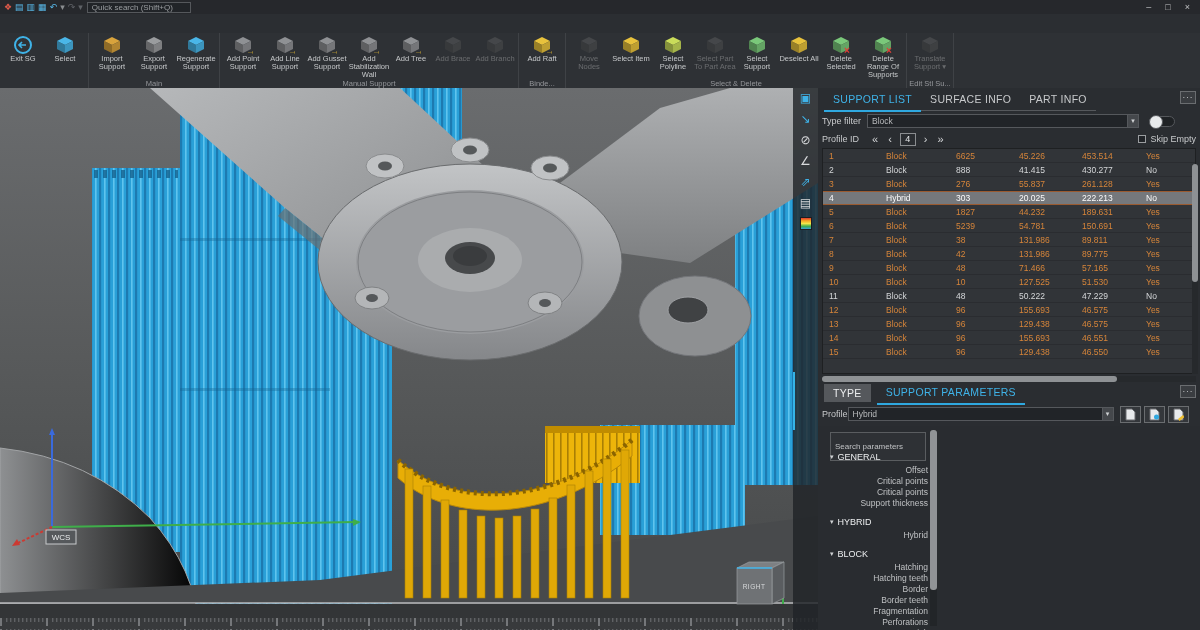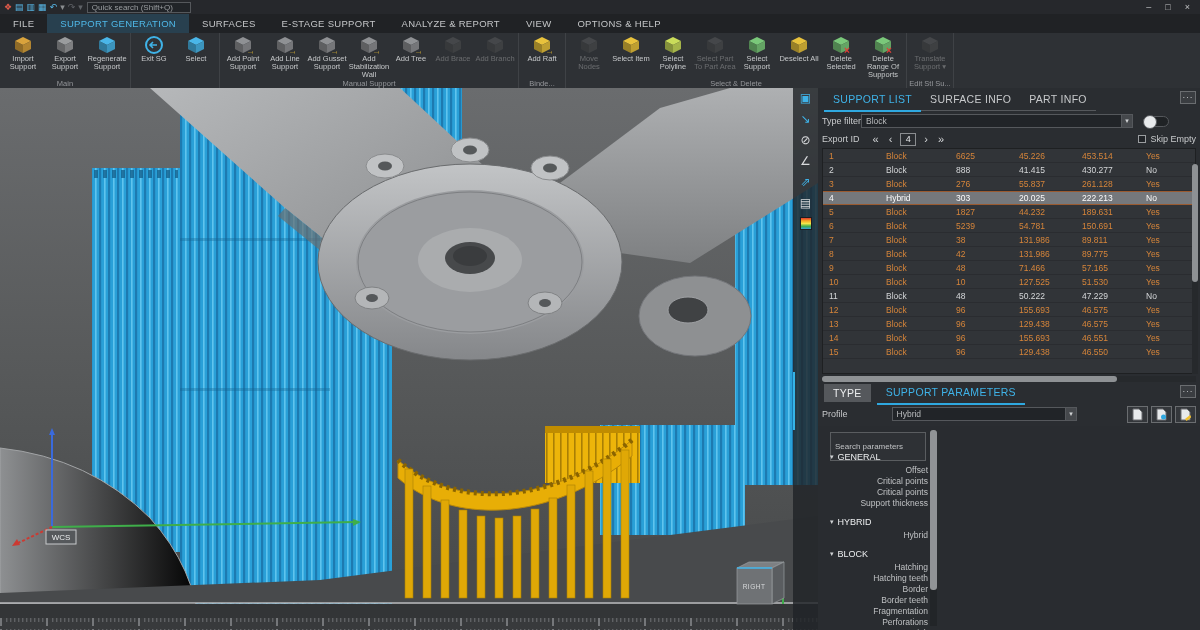--- a/index.html
+++ b/index.html
@@ -53,21 +53,21 @@
   
   .panel { position:absolute; top:88px; left:818px; width:382px; height:542px; background:#2a2d31; }
   .ptabs { position:absolute; top:0; left:0; right:0; height:24px; display:flex; align-items:center;
     padding-left:6px; font-size:10.5px; letter-spacing:.3px; }
   .ptabs .ptab { padding:4px 9px 5px 9px; color:#c8cacc; cursor:default; border-bottom:1px solid #55585c; }
   .ptabs .ptab.active { color:#3fb3e8; border-bottom:2px solid #2fa8e0; }
   .more-btn { position:absolute; right:4px; top:3px; width:16px; height:13px; border:1px solid #6a6d70;
     background:#3a3d41; color:#d0d2d4; font-size:8px; line-height:11px; text-align:center; letter-spacing:1px; }
 
   .filter-row { position:absolute; top:24px; left:4px; right:4px; height:18px; display:flex; align-items:center; font-size:9px; }
-  .filter-row .lbl { color:#c8cacc; margin-right:0; }
+  .filter-row .lbl { color:#c8cacc; margin-right:6px; }
   .dropdown { position:relative; height:14px; background:#212428; border:1px solid #55585c;
     color:#b8babc; font-size:8.5px; display:flex; align-items:center; padding:0 4px; }
   .dd-type { width:272px; }
   .dd-arrow { position:absolute; right:0; top:0; bottom:0; width:11px; background:#45484c;
     border-left:1px solid #55585c; color:#d0d2d4; font-size:7px; display:flex; align-items:center; justify-content:center; }
   .toggle { margin-left:10px; position:relative; width:26px; height:11px; background:#1f2225;
     border:1px solid #55585c; border-radius:6px; }
   .toggle .knob { position:absolute; left:-1px; top:-2px; width:14px; height:14px; border-radius:50%;
     background:#e8eaec; border:1px solid #55585c; }
 
@@ -93,21 +93,21 @@
   .trow.selected { background:#75787c; color:#fbfbfc;
     border-top:1px solid #9a5a30; border-bottom:1px solid #9a5a30; }
   .vscroll { position:absolute; top:76px; right:2px; width:6px; height:210px; background:#26292c; }
   .vscroll .thumb { position:absolute; top:0; left:0; right:0; height:118px; background:#8e9194; border-radius:3px; }
   .hscroll { position:absolute; top:288px; left:4px; width:374px; height:6px; background:#26292c; }
   .hscroll .thumb { position:absolute; left:0; top:0; bottom:0; width:295px; background:#8e9194; border-radius:3px; }
 
   .ptabs2 { top:294px; height:22px; }
   .ptabs2 .ptab.boxed { background:#55585c; color:#eceeef; border:none; padding:3px 9px; margin-right:6px; }
   .more-btn2 { top:297px; }
-  .profile-row { position:absolute; top:316px; left:4px; right:4px; height:20px; display:flex; align-items:center; font-size:9px;gap:44px; }
+  .profile-row { position:absolute; top:316px; left:4px; right:4px; height:20px; display:flex; align-items:center; font-size:9px; }
   .dd-profile { width:266px; }
   .icon-btns { margin-left:6px; display:flex; gap:3px; }
   .icon-btn { width:21px; height:17px; border:1px solid #6a6d70; background:#34373b; display:flex; align-items:center; justify-content:center; }
 
   .params { position:absolute; top:338px; left:0; right:0; bottom:0; background:#292c30; }
   .search-params { position:absolute; top:6px; left:12px; width:96px; height:29px; background:#2e3135;
     border:1px solid #5a5d60; color:#c8cacc; font-size:8px; font-family:"Liberation Sans",sans-serif; padding:0 4px; outline:none; }
   .search-params::placeholder { color:#c0c2c4; }
   .tree { position:absolute; top:26px; left:12px; width:98px; font-size:8.5px; }
   .tsec { margin-bottom:8px;text-align:right; }
@@ -134,36 +134,53 @@
         <span style="color: rgb(95, 98, 103);">▾</span>
       </div>
     <input class="quick-search" placeholder="Quick search (Shift+Q)" style="">
     <div class="win-controls">
       <span>–</span>
       <span>□</span>
       <span>×</span>
     </div>
   </div>
 
-  <div class="menubar" id="menubar">
-      <div class="tab">FILE</div>
-      <div class="tab active">SUPPORT GENERATION</div>
-      <div class="tab">SURFACES</div>
-      <div class="tab">E-STAGE SUPPORT</div>
-      <div class="tab">ANALYZE &amp; REPORT</div>
-      <div class="tab">VIEW</div>
-      <div class="tab">OPTIONS &amp; HELP</div>
-    </div>
 
   <div class="ribbon" id="ribbon">
       <div class="rgroup">
         <div class="rrow">
           <div class="rbtn">
             <div class="ric">
               <svg width="20" height="20" viewBox="0 0 20 20">
+                <circle cx="10" cy="10" r="8" fill="#2f3236" stroke="#3fb3e8" stroke-width="2"></circle>
+                <path d="M13,10 H6 M9,7 L6,10 L9,13" stroke="#3fb3e8" stroke-width="1.6" fill="none"></path>
+              </svg>
+            </div>
+            <div class="rlb">Exit SG</div>
+          </div>
+          <div class="rbtn">
+            <div class="ric">
+              <svg width="20" height="20" viewBox="0 0 20 20">
+                <polygon points="10,2 18,6 10,10 2,6" fill="#4ab6e8"></polygon>
+                <polygon points="18,6 18,14 10,18 10,10" fill="#4ab6e8"></polygon>
+                <polygon points="18,6 18,14 10,18 10,10" fill="rgba(0,0,0,.18)"></polygon>
+                <polygon points="2,6 10,10 10,18 2,14" fill="#4ab6e8"></polygon>
+                <polygon points="2,6 10,10 10,18 2,14" fill="rgba(0,0,0,.34)"></polygon>
+              </svg>
+            </div>
+            <div class="rlb">Select</div>
+          </div>
+        </div>
+        <div class="rglabel"></div>
+      </div>
+      <div class="rgroup">
+        <div class="rrow">
+          <div class="rbtn">
+            <div class="ric">
+              <svg width="20" height="20" viewBox="0 0 20 20">
                 <polygon points="10,2 18,6 10,10 2,6" fill="#d9a33c"></polygon>
                 <polygon points="18,6 18,14 10,18 10,10" fill="#d9a33c"></polygon>
                 <polygon points="18,6 18,14 10,18 10,10" fill="rgba(0,0,0,.18)"></polygon>
                 <polygon points="2,6 10,10 10,18 2,14" fill="#d9a33c"></polygon>
                 <polygon points="2,6 10,10 10,18 2,14" fill="rgba(0,0,0,.34)"></polygon>
               </svg>
             </div>
             <div class="rlb">Import Support</div>
           </div>
           <div class="rbtn">
@@ -185,46 +202,20 @@
                 <polygon points="18,6 18,14 10,18 10,10" fill="#4ab6e8"></polygon>
                 <polygon points="18,6 18,14 10,18 10,10" fill="rgba(0,0,0,.18)"></polygon>
                 <polygon points="2,6 10,10 10,18 2,14" fill="#4ab6e8"></polygon>
                 <polygon points="2,6 10,10 10,18 2,14" fill="rgba(0,0,0,.34)"></polygon>
               </svg>
             </div>
             <div class="rlb">Regenerate Support</div>
           </div>
         </div>
         <div class="rglabel">Main</div>
-      </div>
-      <div class="rgroup">
-        <div class="rrow">
-          <div class="rbtn">
-            <div class="ric">
-              <svg width="20" height="20" viewBox="0 0 20 20">
-                <circle cx="10" cy="10" r="8" fill="#2f3236" stroke="#3fb3e8" stroke-width="2"></circle>
-                <path d="M13,10 H6 M9,7 L6,10 L9,13" stroke="#3fb3e8" stroke-width="1.6" fill="none"></path>
-              </svg>
-            </div>
-            <div class="rlb">Exit SG</div>
-          </div>
-          <div class="rbtn">
-            <div class="ric">
-              <svg width="20" height="20" viewBox="0 0 20 20">
-                <polygon points="10,2 18,6 10,10 2,6" fill="#4ab6e8"></polygon>
-                <polygon points="18,6 18,14 10,18 10,10" fill="#4ab6e8"></polygon>
-                <polygon points="18,6 18,14 10,18 10,10" fill="rgba(0,0,0,.18)"></polygon>
-                <polygon points="2,6 10,10 10,18 2,14" fill="#4ab6e8"></polygon>
-                <polygon points="2,6 10,10 10,18 2,14" fill="rgba(0,0,0,.34)"></polygon>
-              </svg>
-            </div>
-            <div class="rlb">Select</div>
-          </div>
-        </div>
-        <div class="rglabel"></div>
       </div>
       <div class="rgroup">
         <div class="rrow">
           <div class="rbtn">
             <div class="ric">
               <svg width="20" height="20" viewBox="0 0 20 20">
                 <polygon points="10,2 18,6 10,10 2,6" fill="#8f9194"></polygon>
                 <polygon points="18,6 18,14 10,18 10,10" fill="#8f9194"></polygon>
                 <polygon points="18,6 18,14 10,18 10,10" fill="rgba(0,0,0,.18)"></polygon>
                 <polygon points="2,6 10,10 10,18 2,14" fill="#8f9194"></polygon>
@@ -640,21 +631,21 @@
       <div class="dropdown dd-type">
         <span>Block</span>
         <span class="dd-arrow">▾</span>
       </div>
       <div class="toggle">
           <div class="knob"></div>
         </div>
     </div>
 
     <div class="id-row">
-      <span class="lbl">Export ID</span>
+      <span class="lbl">Profile ID</span>
       <span class="nav-ch">«</span>
       <span class="nav-ch">‹</span>
       <span class="id-box">4</span>
       <span class="nav-ch">›</span>
       <span class="nav-ch">»</span>
       <span class="skip">
         <span class="cb"></span>
         <span>Skip Empty</span>
       </span>
     </div>

